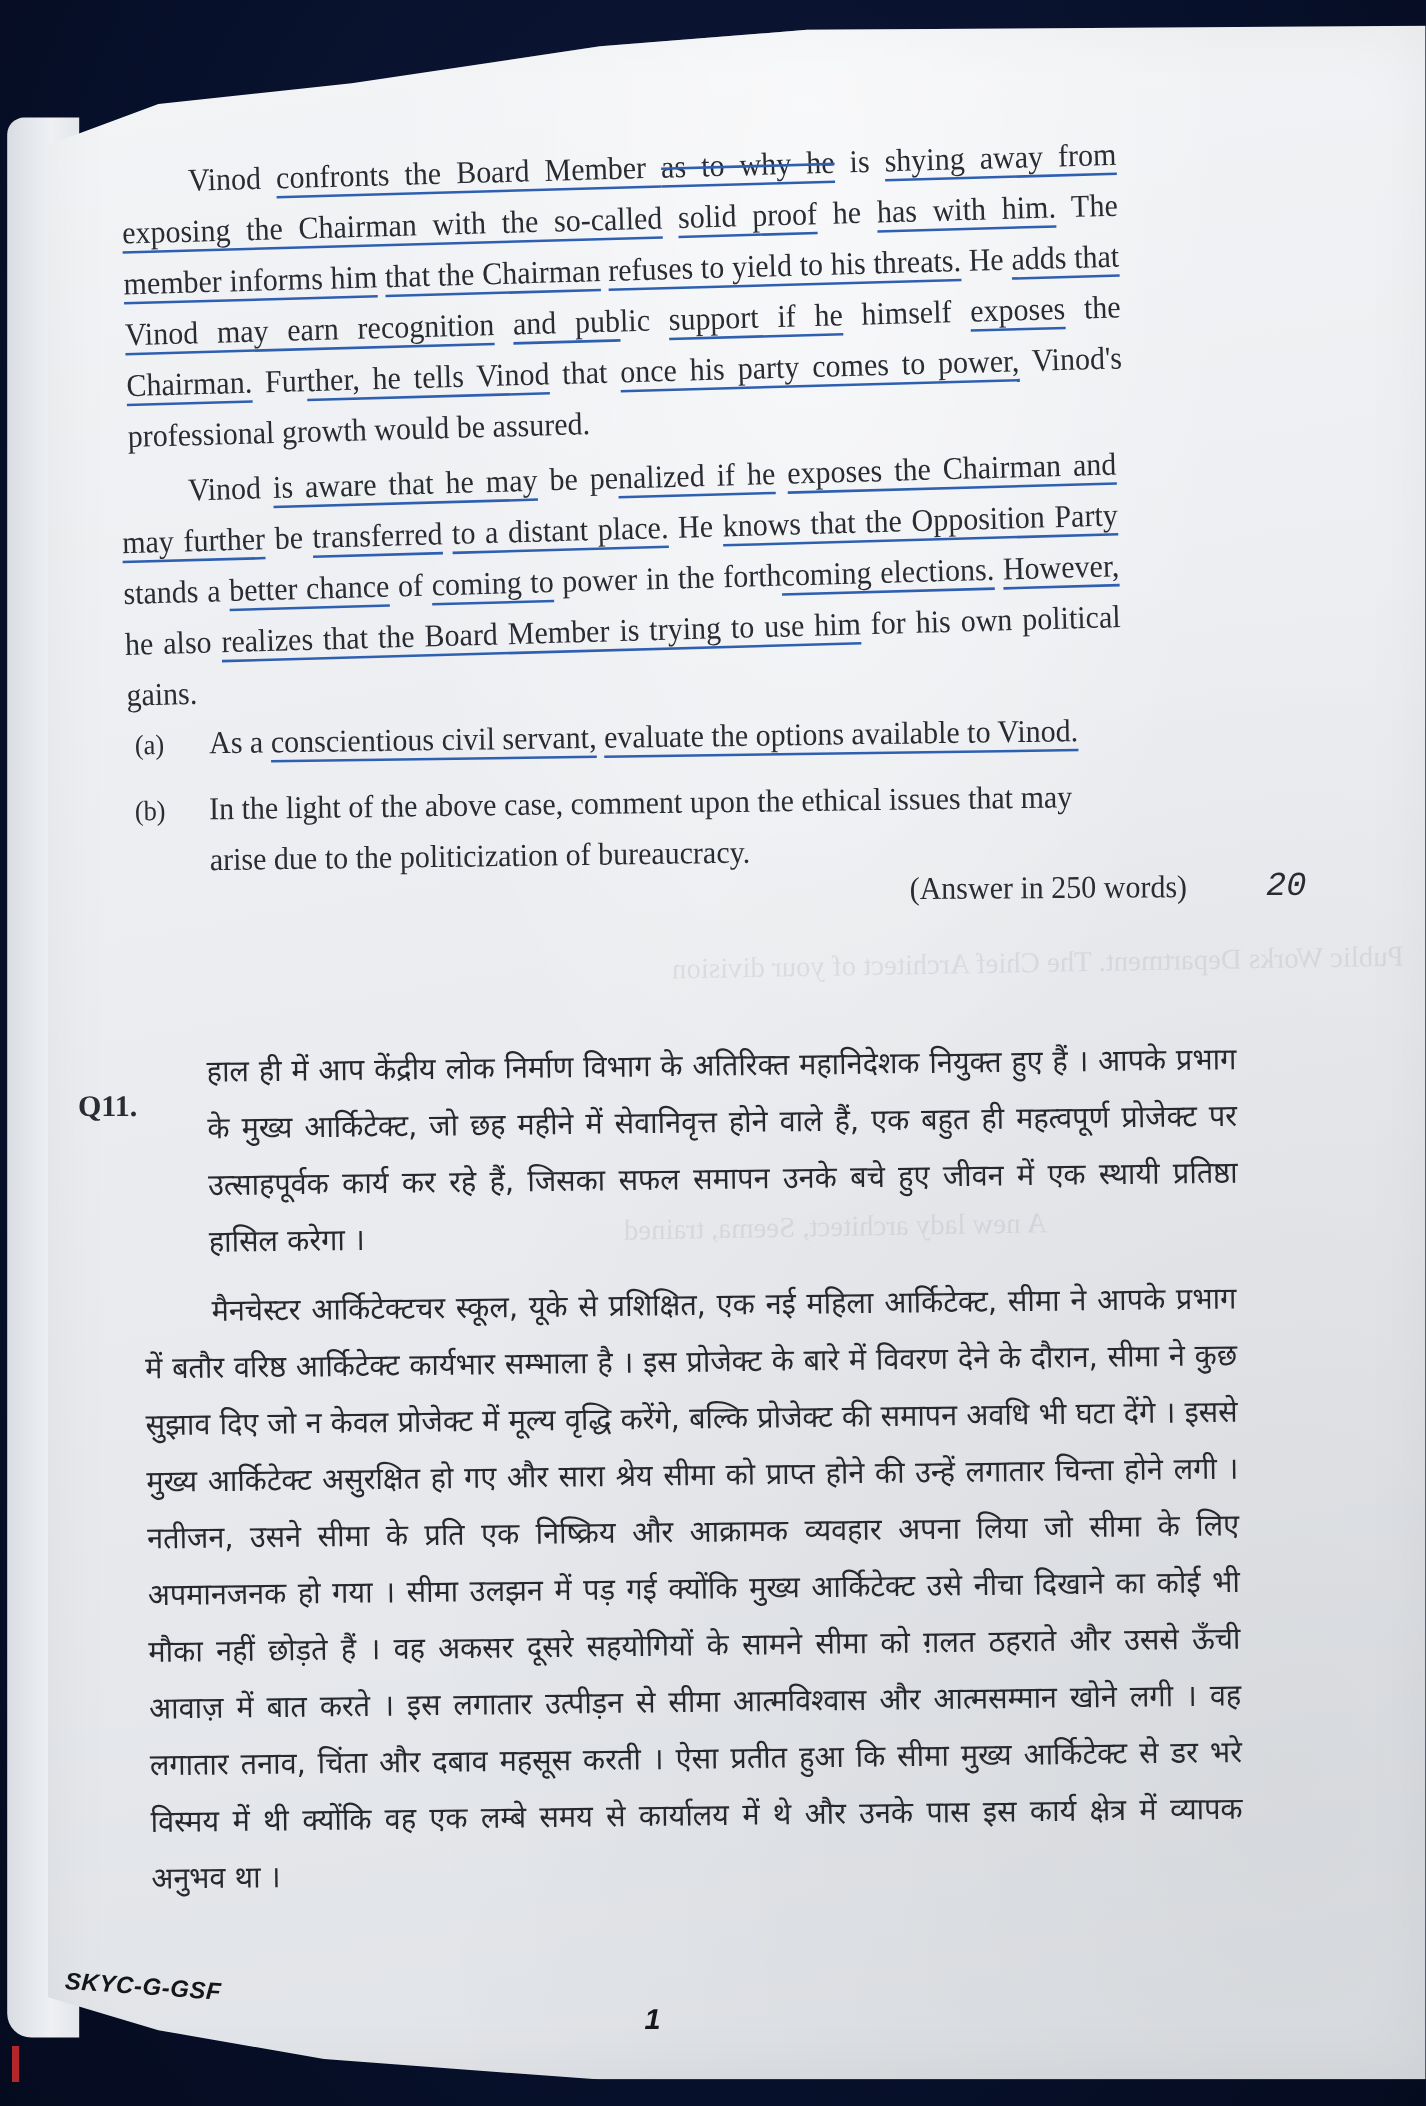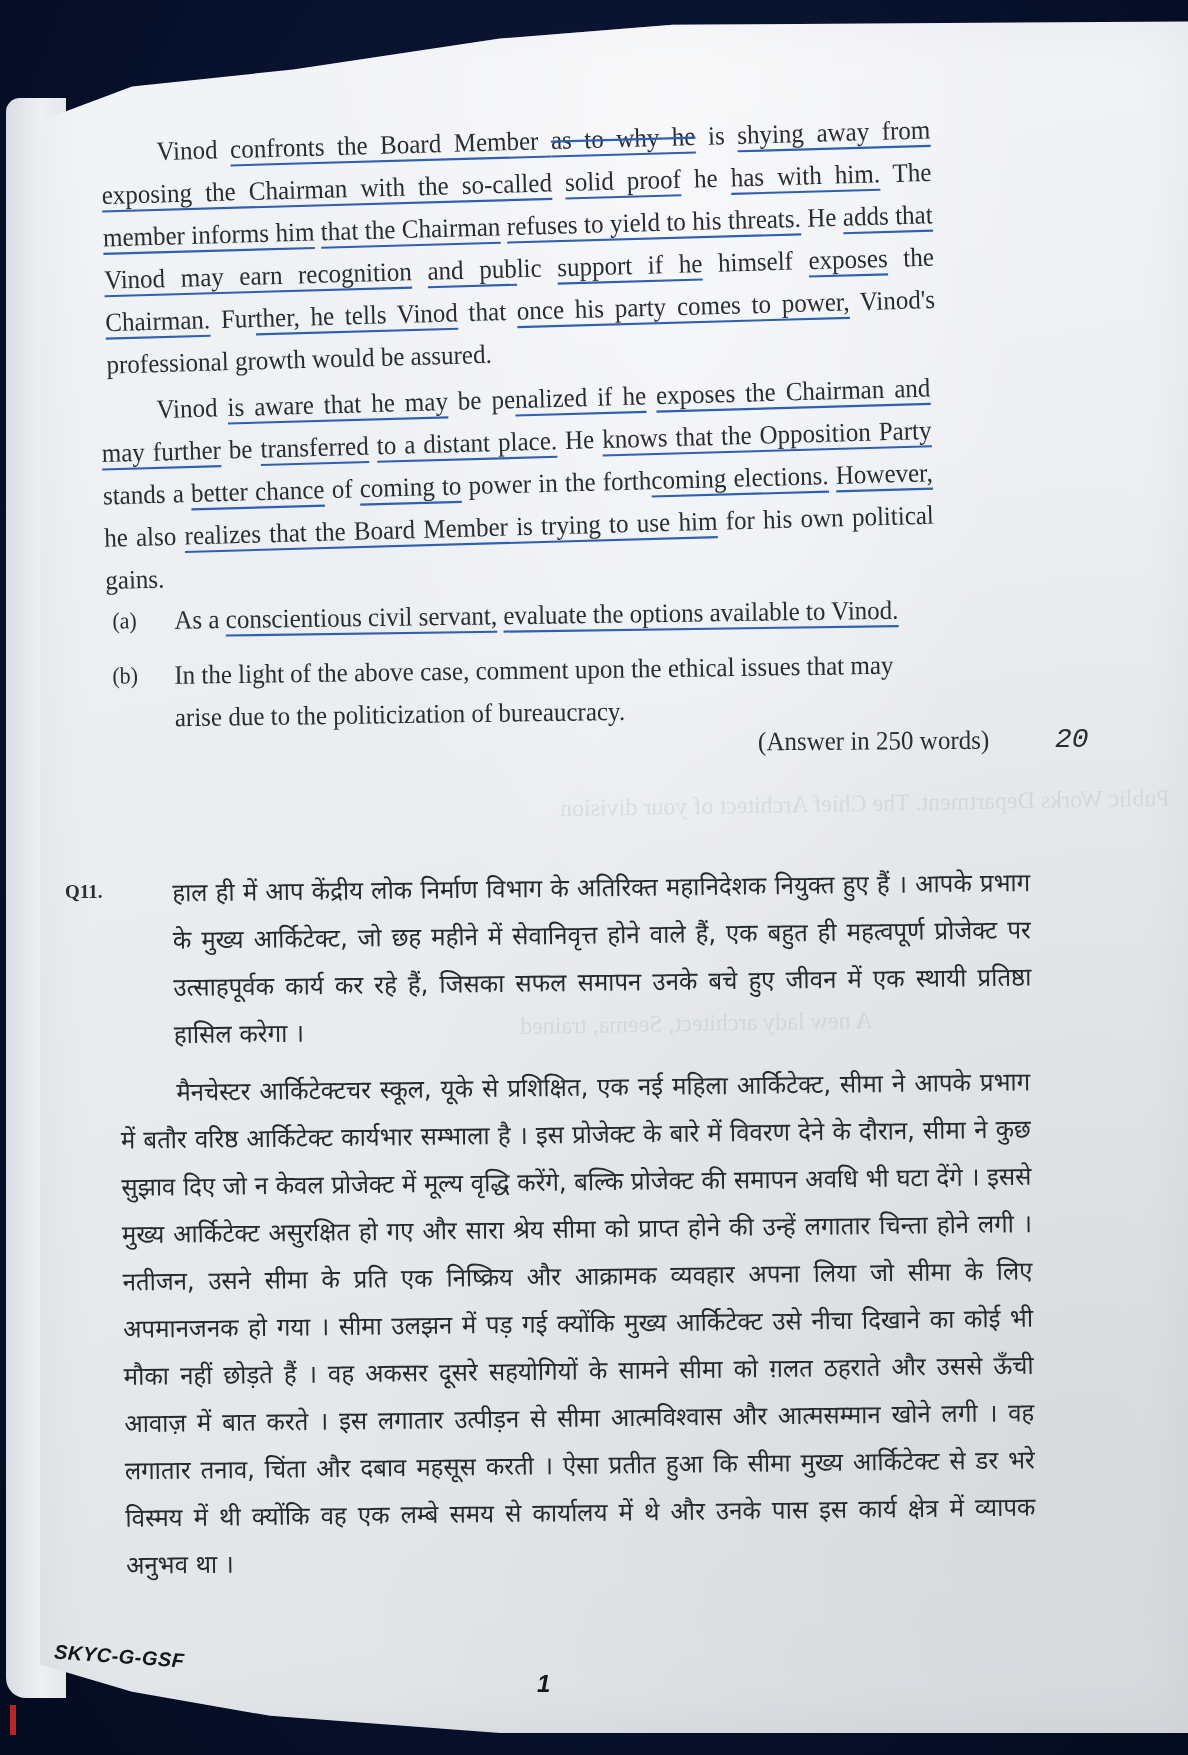--- a/index.html
+++ b/index.html
@@ -125,24 +125,24 @@
       position: absolute;
       left: 758px;
       top: 727px;
       font-family: "Liberation Serif", serif;
       font-size: 25px;
       transform: rotate(-0.4deg) scaleY(1.06);
     }
     .qnum {
       position: absolute;
       left: 65px;
-      top: 881px;
+      top: 909px;
       font-family: "Liberation Serif", serif;
       font-weight: bold;
-      font-size: 19px;
+      font-size: 25px;
       text-align: right;
     }
     .hi-block {
       position: absolute;
       left: 160px;
       width: 870px;
       font-family: "DejaVu Sans", "Liberation Sans", sans-serif;
       font-size: 24px;
       line-height: 45px;
       text-align: justify;

